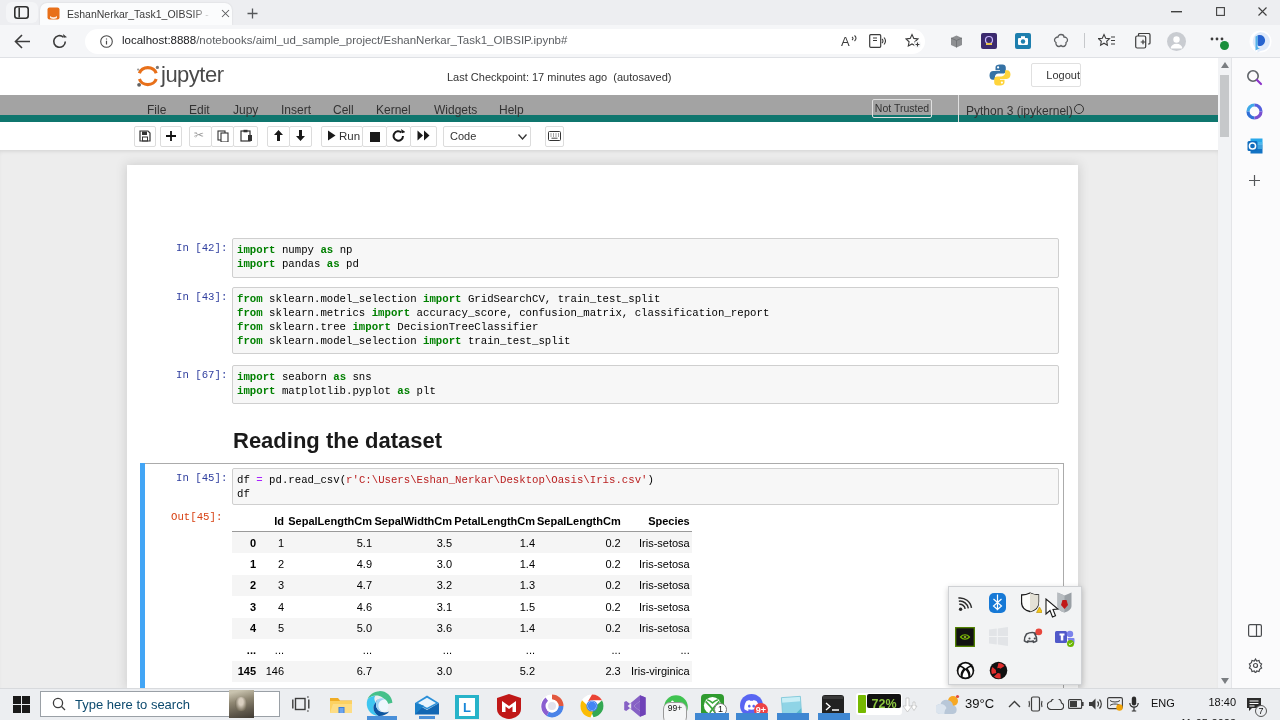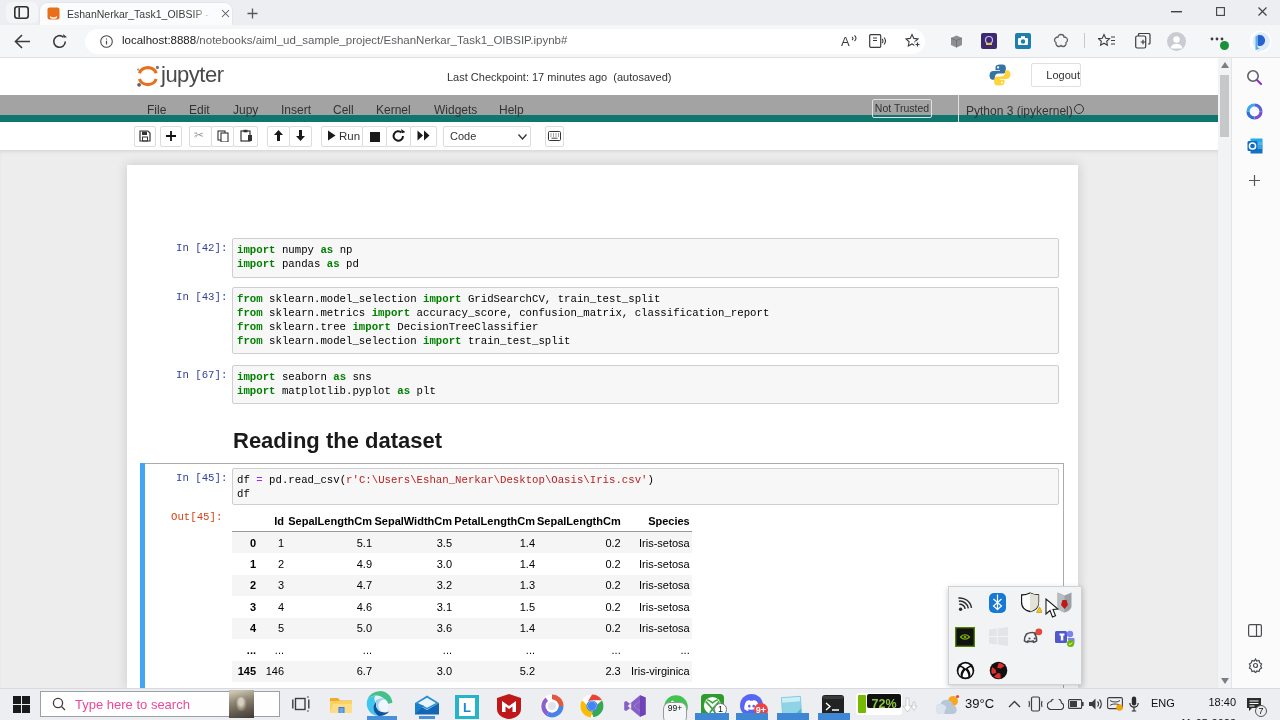--- a/index.html
+++ b/index.html
@@ -58,21 +58,21 @@
 #dftable .idx { font-weight:bold; }
 
 
 #scrollbar { left:1218px; top:58px; width:13px; height:630px; background:#f2f3f5; }
 #sthumb { left:1220px; top:75px; width:9px; height:62px; background:#c6c8ca; border-radius:0px; }
 #sidebar { left:1231px; top:58px; width:49px; height:630px; background:#fbfbfc; border-left:1px solid #e4e5e8; }
 
 
 #taskbar { left:0; top:688px; width:1280px; height:32px; background:#eceef1; border-top:1px solid #d8dadd; }
 #searchbox { left:40px; top:691px; width:240px; height:26px; background:#fff; border:1px solid #9aa0a6; }
-#searchtext { left:75px; top:697px; font-size:13px; color:#ec4899; }
+#searchtext { left:75px; top:697px; font-size:13px; color:#0c4a6e; }
 #traypopup { left:948px; top:586px; width:134px; height:99px; background:#f2f3f4; border:1px solid #cfd1d4; box-shadow:0 2px 6px rgba(0,0,0,0.2); }
 #clock { left:1180px; top:692px; width:56px; font-size:11px; color:#111; text-align:right; line-height:21px; }
 .tseg { position:absolute; font-size:11.5px; color:#111; }
 </style>
 </head>
 <body>
 
 <div class="abs" id="tabstrip"></div>
 <div class="abs" id="wsbtn"></div>
 <svg class="abs" style="left:14px;top:6px" width="15" height="13" viewBox="0 0 15 13">

